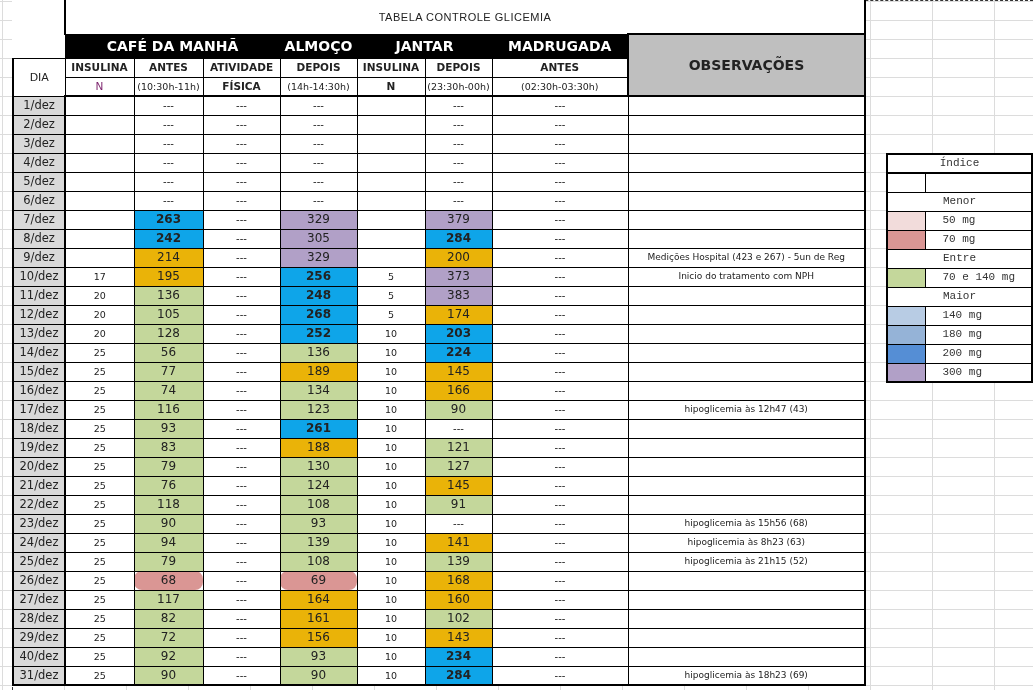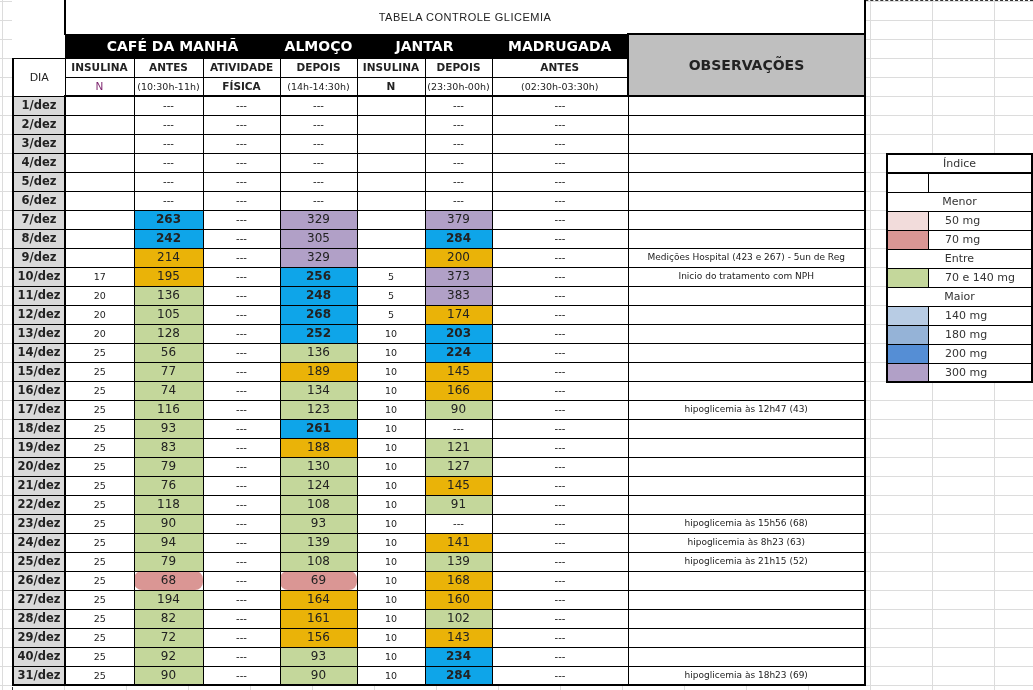--- a/index.html
+++ b/index.html
@@ -60,21 +60,21 @@
   }
   .obs-head {
     background: #bfbfbf; font-weight: bold; font-size: 14px !important;
     color: #222; border: 2px solid #000 !important;
   }
   .sub-h { font-size: 10.5px !important; font-weight: bold; color: #222; height: 19px !important; }
   .sub-s { font-size: 9.5px !important; color: #444; }
   .sub-n { color: #7a1f6a !important; font-weight: normal; }
   .dia-head { font-size: 11px !important; color: #444; border-left: 2px solid #000 !important; }
   .dia-cell {
-    background: #d9d9d9; font-weight: bold; font-size: 11.5px !important;
+    background: #d9d9d9; font-weight: normal; font-size: 11.5px !important;
     color: #222; border-left: 2px solid #000 !important; border-right: 2px solid #000 !important; margin-left: 44px;
   }
   .ins { font-size: 9.5px !important; color: #555; }
   .val { font-size: 12px !important; color: #1a1a1a; }
   .dash { color: #555; font-size: 10px !important; }
   .obs { font-size: 9px !important; color: #333; border-right: 2px solid #000 !important; }
   .c-green { background: #c4d79b; }
   .c-lblue { background: #eab308; }
   .c-purpleblue { background: #0ea5e9; font-weight: bold; }
   .c-purple { background: #b1a0c7; }
@@ -83,21 +83,21 @@
 
   
   table.legend {
     position: absolute; left: 886px; top: 153px;
     border-collapse: collapse; table-layout: fixed;
     border: 2px solid #000; background: #fff;
   }
   table.legend td {
     height: 19px; font-size: 11px; color: #333;
     border: 1px solid #000; padding: 0 16px;
-    white-space: nowrap; line-height: 17px;
+    white-space: nowrap; line-height: 17px; font-family: Liberation Mono, monospace;
   }
   .lg-center { text-align: center; }
   .lg-head { border-bottom: 2px solid #000 !important; }
 </style>
 </head>
 <body>
 
 <div class="sheet-grid"></div>
 <div class="dashed-top"></div>
 <div class="dashed-left"></div>
@@ -430,21 +430,21 @@
         <td class="dash">---</td>
         <td class="val c-red">69</td>
         <td class="ins">10</td>
         <td class="val c-lblue">168</td>
         <td class="dash">---</td>
         <td class="obs"></td>
       </tr>
       <tr>
         <td class="dia-cell">27/dez</td>
         <td class="ins">25</td>
-        <td class="val c-green">194</td>
+        <td class="val c-green">117</td>
         <td class="dash">---</td>
         <td class="val c-lblue">164</td>
         <td class="ins">10</td>
         <td class="val c-lblue">160</td>
         <td class="dash">---</td>
         <td class="obs"></td>
       </tr>
       <tr>
         <td class="dia-cell">28/dez</td>
         <td class="ins">25</td>

